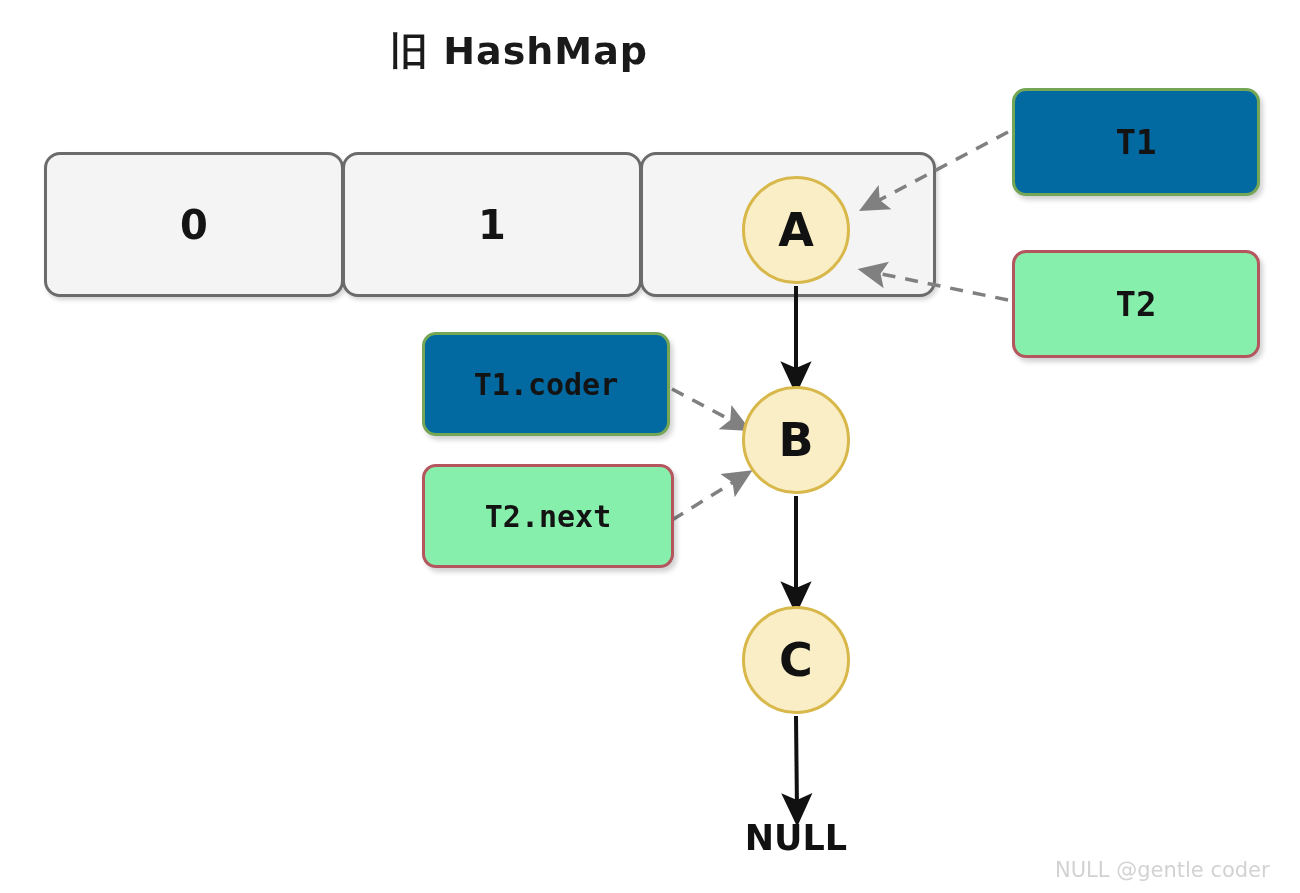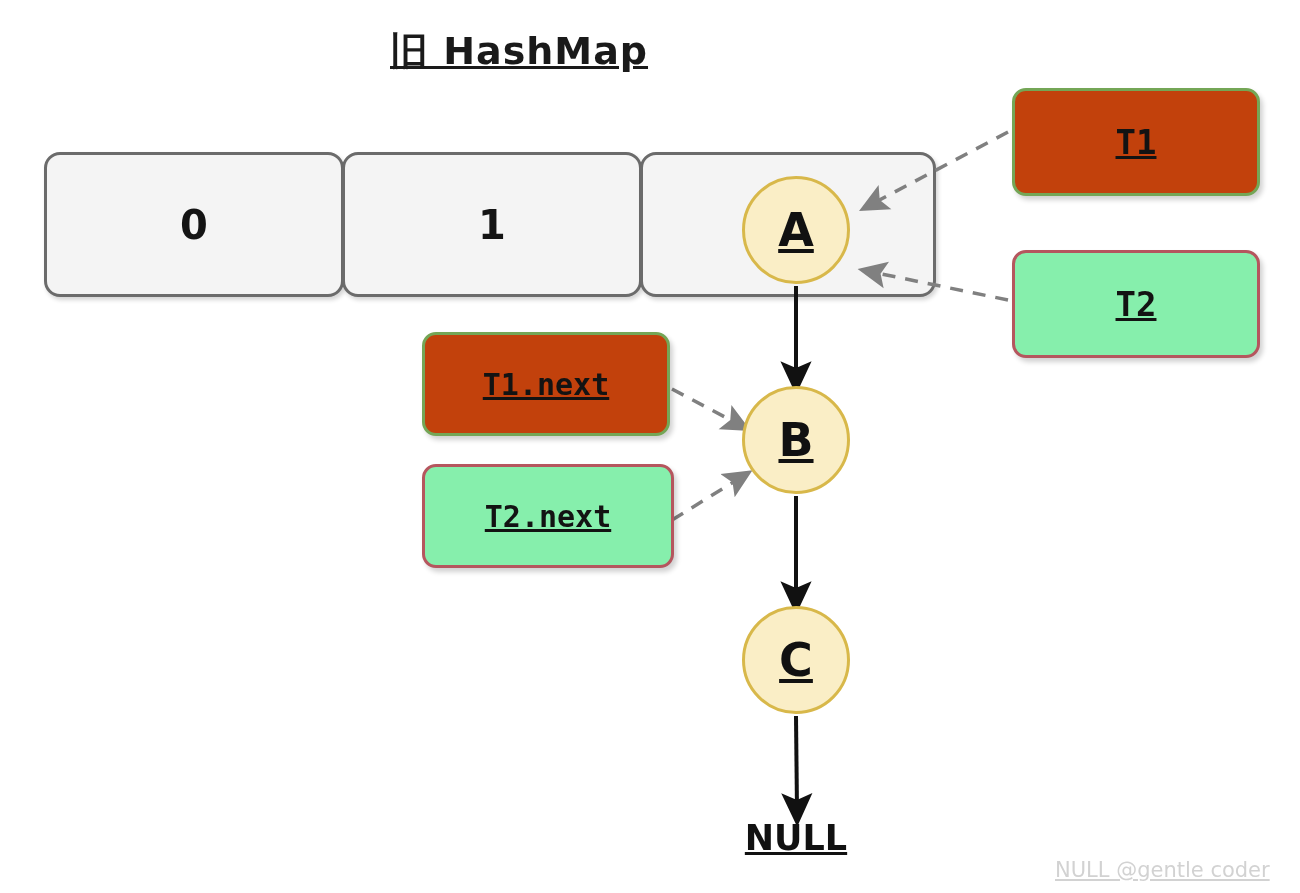--- a/index.html
+++ b/index.html
@@ -18,21 +18,21 @@
     overflow: hidden;
   }
   svg.layer {
     position: absolute;
     left: 0;
     top: 0;
     width: 1300px;
     height: 893px;
     pointer-events: none;
   }
-  .abs { position: absolute; text-decoration: underline; }
+  .abs { position: absolute; }
 
   
   #diagram-title {
     left: 390px;
     top: 26px;
     width: 300px;
     text-align: left;
     font-family: "DejaVu Sans", sans-serif;
     font-size: 38px;
     font-weight: 700;
@@ -103,21 +103,21 @@
     border-style: solid;
     box-sizing: border-box;
     display: flex;
     align-items: center;
     justify-content: center;
     box-shadow: 3px 4px 5px rgba(0,0,0,0.18);
     font-family: "DejaVu Sans Mono", monospace;
     font-weight: 700;
     color: #131313;
   }
-  .note-green { background: #c2410c; border-color: #74a656; }
+  .note-green { background: #0369a1; border-color: #74a656; }
   .note-red   { background: #86efac; border-color: #b5565e; }
 
   #note-t1 { left: 1012px; top: 88px;  width: 248px; height: 108px; font-size: 34px; }
   #note-t2 { left: 1012px; top: 250px; width: 248px; height: 108px; font-size: 34px; }
   #note-t1-next { left: 422px; top: 332px; width: 248px; height: 104px; font-size: 30px; }
   #note-t2-next { left: 422px; top: 464px; width: 252px; height: 104px; font-size: 30px; }
 
   
   #watermark {
     left: 1055px;
@@ -186,21 +186,21 @@
 
   <div class="abs note-box note-green" id="note-t1">
     <span>T1</span>
   </div>
 
   <div class="abs note-box note-red" id="note-t2">
     <span>T2</span>
   </div>
 
   <div class="abs note-box note-green" id="note-t1-next">
-    <span>T1.next</span>
+    <span>T1.coder</span>
   </div>
 
   <div class="abs note-box note-red" id="note-t2-next">
     <span>T2.next</span>
   </div>
 
   <div class="abs" id="watermark">NULL @gentle coder</div>
 
 </div>
 

